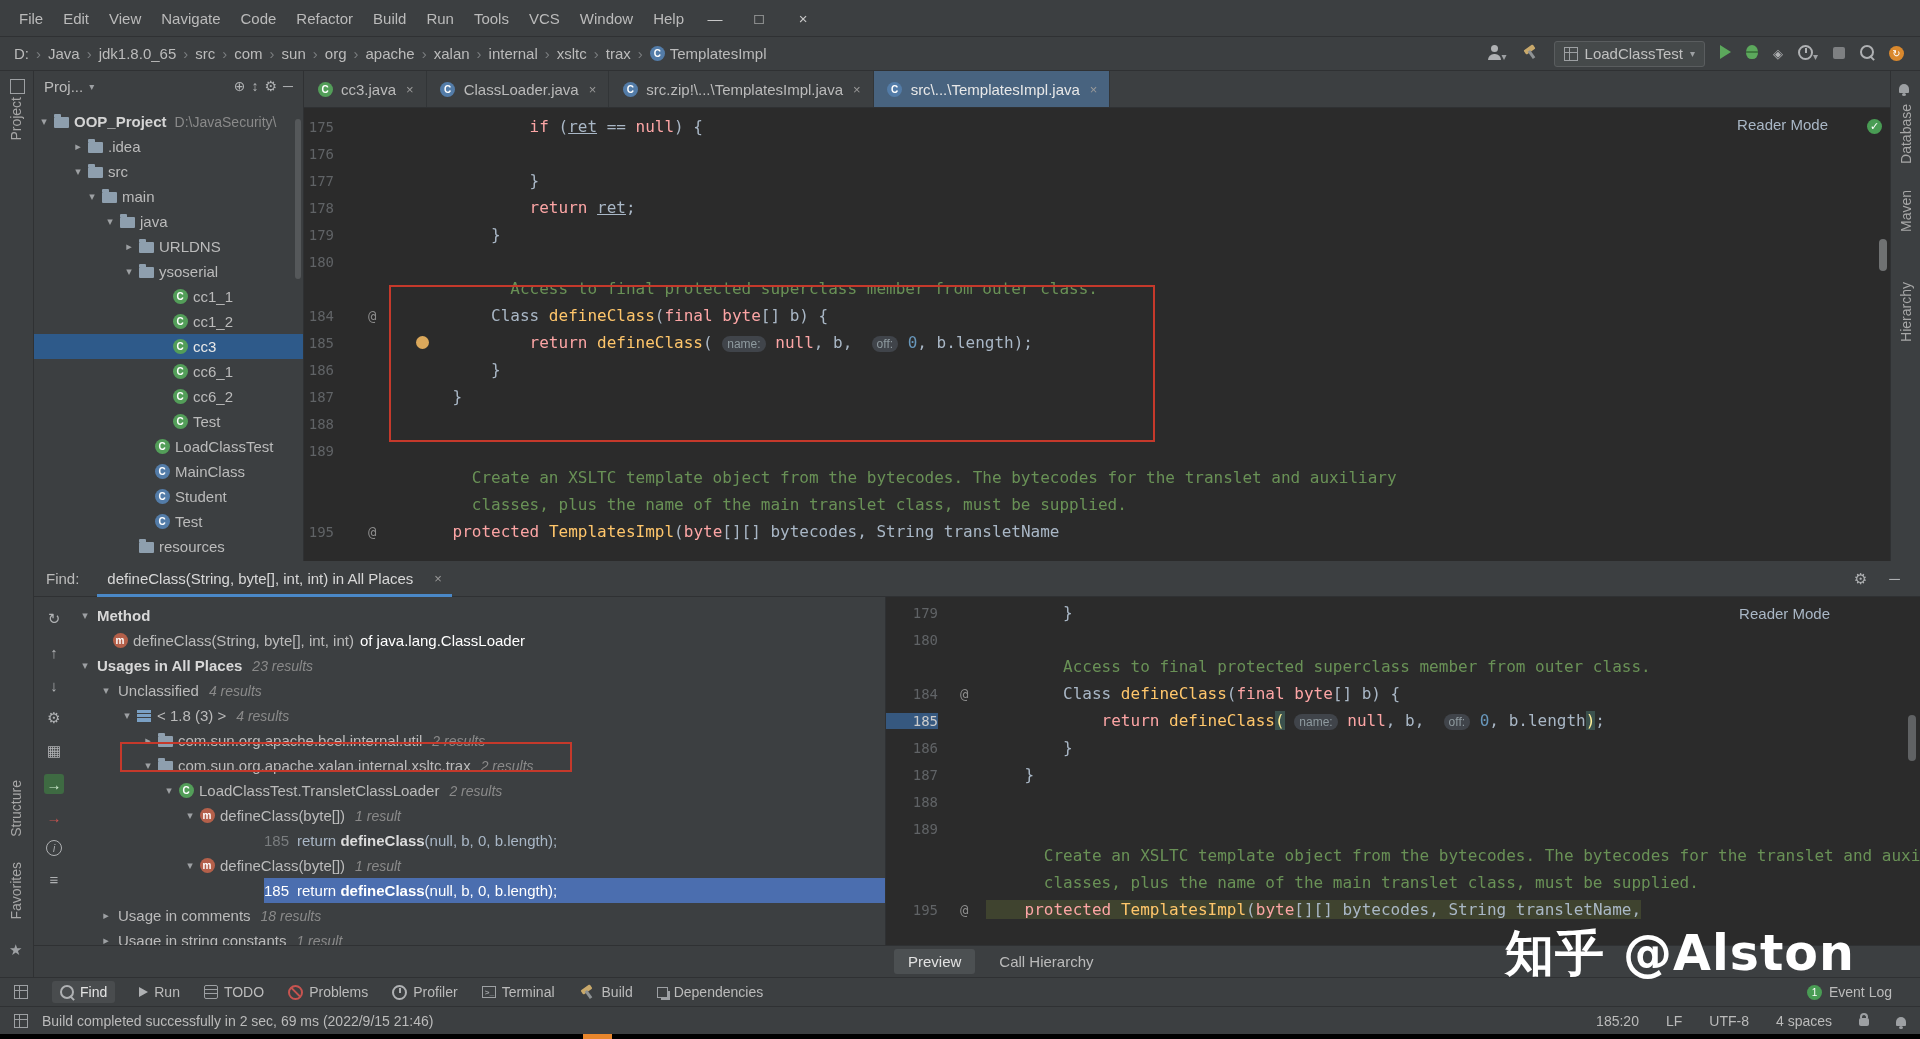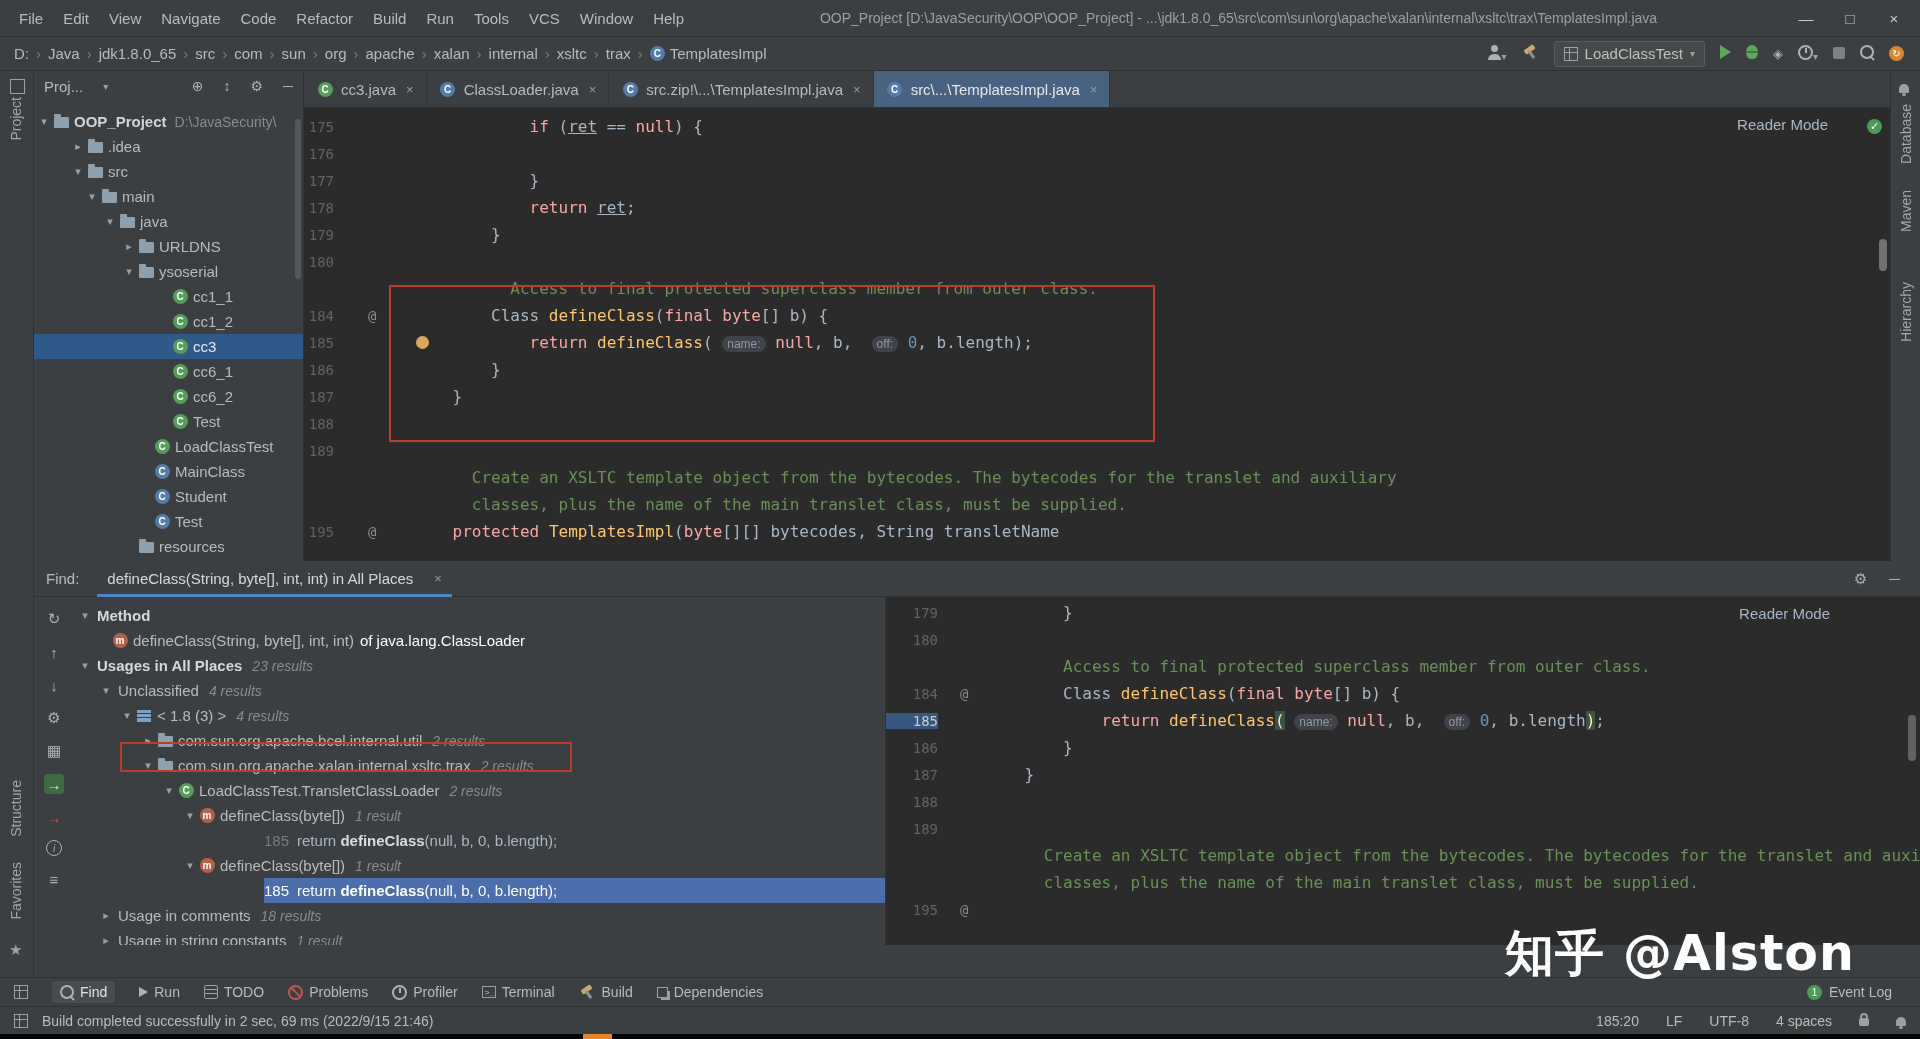--- a/index.html
+++ b/index.html
@@ -74,21 +74,21 @@
   .greencheck{width:15px;height:15px;border-radius:50%;background:#499C54;color:#fff;font-size:11px;line-height:15px;
               text-align:center;display:inline-block;}
   
   #leftstrip{position:absolute;left:0;top:71px;width:34px;height:906px;background:#3C3F41;
              border-right:1px solid #2F3133;box-sizing:border-box;}
   .vlabel{position:absolute;left:8px;writing-mode:vertical-rl;transform:rotate(180deg);color:#A7A7A7;font-size:14px;}
   .stripico{position:absolute;left:10px;width:13px;height:13px;border:1px solid #9DA0A3;}
   
   #projectpanel{position:absolute;left:34px;top:71px;width:270px;height:490px;background:#3C3F41;
                 border-right:1px solid #2F3133;overflow:hidden;box-sizing:border-box;}
-  #phead{height:30px;display:flex;align-items:center;padding:0 10px;gap:20px;color:#BBBBBB;}
+  #phead{height:30px;display:flex;align-items:center;padding:0 10px;gap:6px;color:#BBBBBB;}
   #phead .spacer{flex:1;}
   .phico{color:#AFB1B3;font-size:14px;}
   #ptree{padding-top:8px;}
   .trow{height:25px;display:flex;align-items:center;white-space:nowrap;color:#BBBBBB;}
   .trow.psel{background:#2E5A8A;color:#E8E8E8;}
   .chev{width:16px;flex:none;text-align:center;color:#9DA0A3;font-size:11px;}
   .ticongap{width:18px;flex:none;display:flex;justify-content:center;}
   .tlabel{margin-left:4px;}
   .tbold{font-weight:bold;color:#D4D4D4;}
   .tsub{color:#8A8A8A;margin-left:8px;font-size:14px;}
@@ -195,21 +195,20 @@
         <span class="menu">Navigate</span>
         <span class="menu">Code</span>
         <span class="menu">Refactor</span>
         <span class="menu">Build</span>
         <span class="menu">Run</span>
         <span class="menu">Tools</span>
         <span class="menu">VCS</span>
         <span class="menu">Window</span>
         <span class="menu">Help</span>
       </div>
-    <div id="wintitle">OOP_Project [D:\JavaSecurity\OOP\OOP_Project] - ...\jdk1.8.0_65\src\com\sun\org\apache\xalan\internal\xsltc\trax\TemplatesImpl.java</div>
     <div id="wincontrols">
       <span class="winbtn">—</span>
       <span class="winbtn">□</span>
       <span class="winbtn">×</span>
     </div>
   </div>
 
   <div id="navbar">
     <div id="breadcrumbs">
         <span class="crumb">D:</span>
@@ -702,26 +701,31 @@
             <span class="codetxt"><span class="doc">      Create an XSLTC template object from the bytecodes. The bytecodes for the translet and auxiliary</span></span>
           </div>
           <div class="cl">
             <span class="ln"></span>
             <span class="gut"></span>
             <span class="codetxt"><span class="doc">      classes, plus the name of the main translet class, must be supplied.</span></span>
           </div>
           <div class="cl hl">
             <span class="ln">195</span>
             <span class="gut">@</span>
+            <span class="codetxt"><span>    </span><span class="kw">protected</span><span> </span><span class="fn">TemplatesImpl</span><span>(</span><span class="kw">byte</span><span>[][] bytecodes, String transletName,</span></span>
           </div>
         </div>
       <span id="readermode2">Reader Mode</span>
       <div id="pvscroll"></div>
     </div>
     <div id="redbox2"></div>
+    <div id="previewtabs">
+        <span class="ptab active">Preview</span>
+        <span class="ptab">Call Hierarchy</span>
+      </div>
   </div>
 
   <div id="bottombar">
     <span class="winic"></span>
     <span id="bitems" style="display:flex;gap:24px;align-items:center;">
         <span class="bitem active">
           <span class="mag"></span>
           <span>Find</span>
         </span>
         <span class="bitem">

